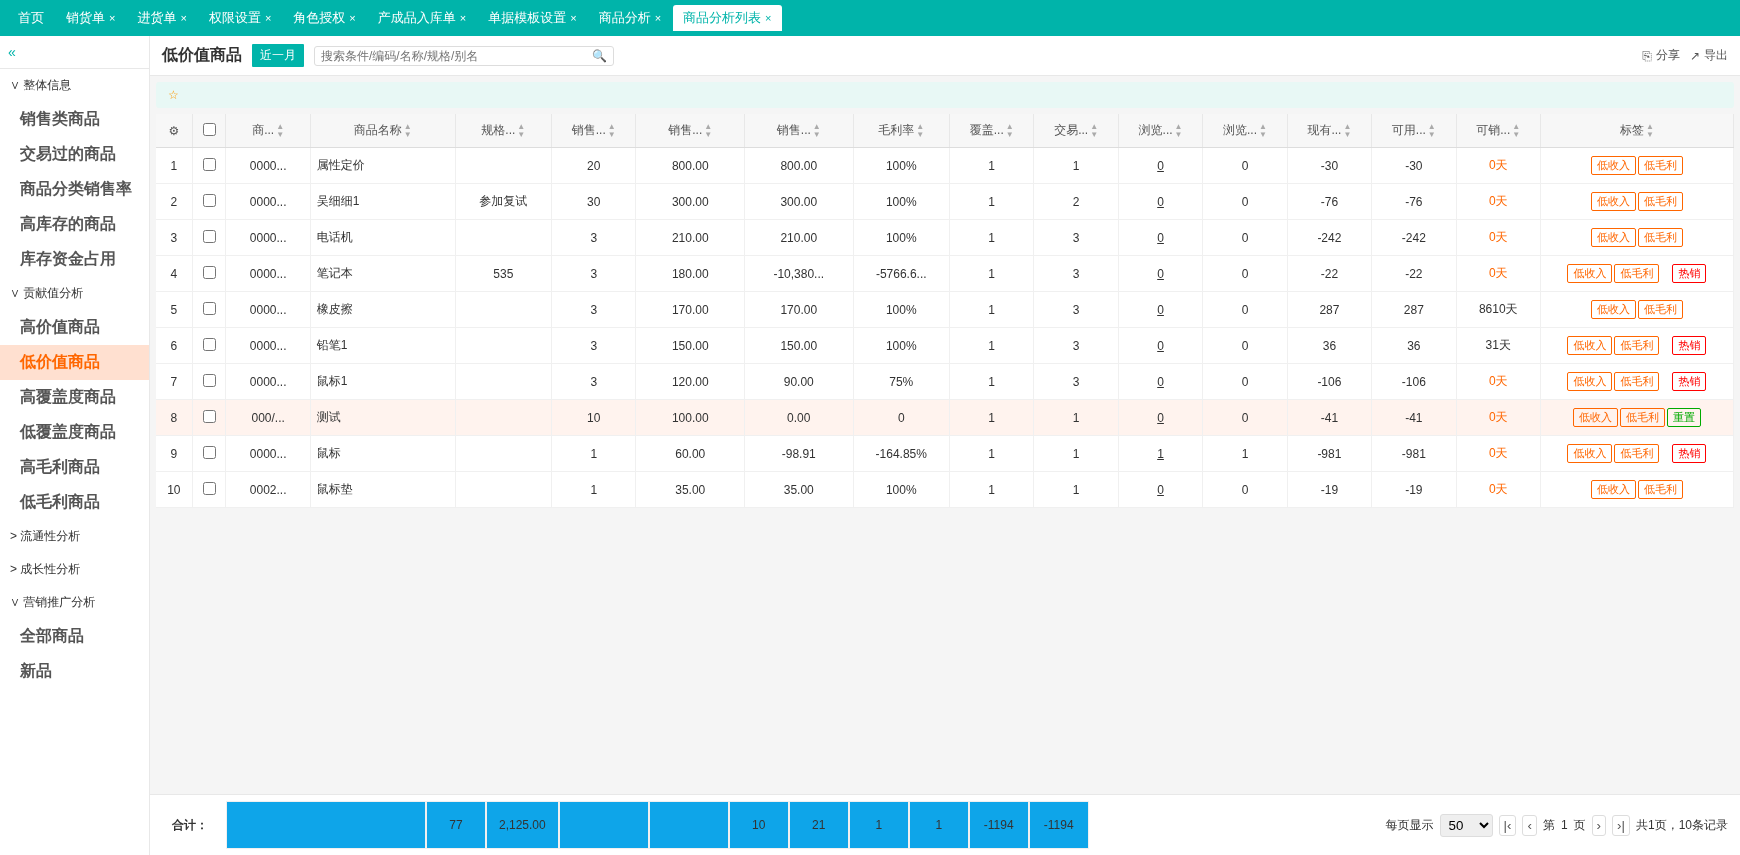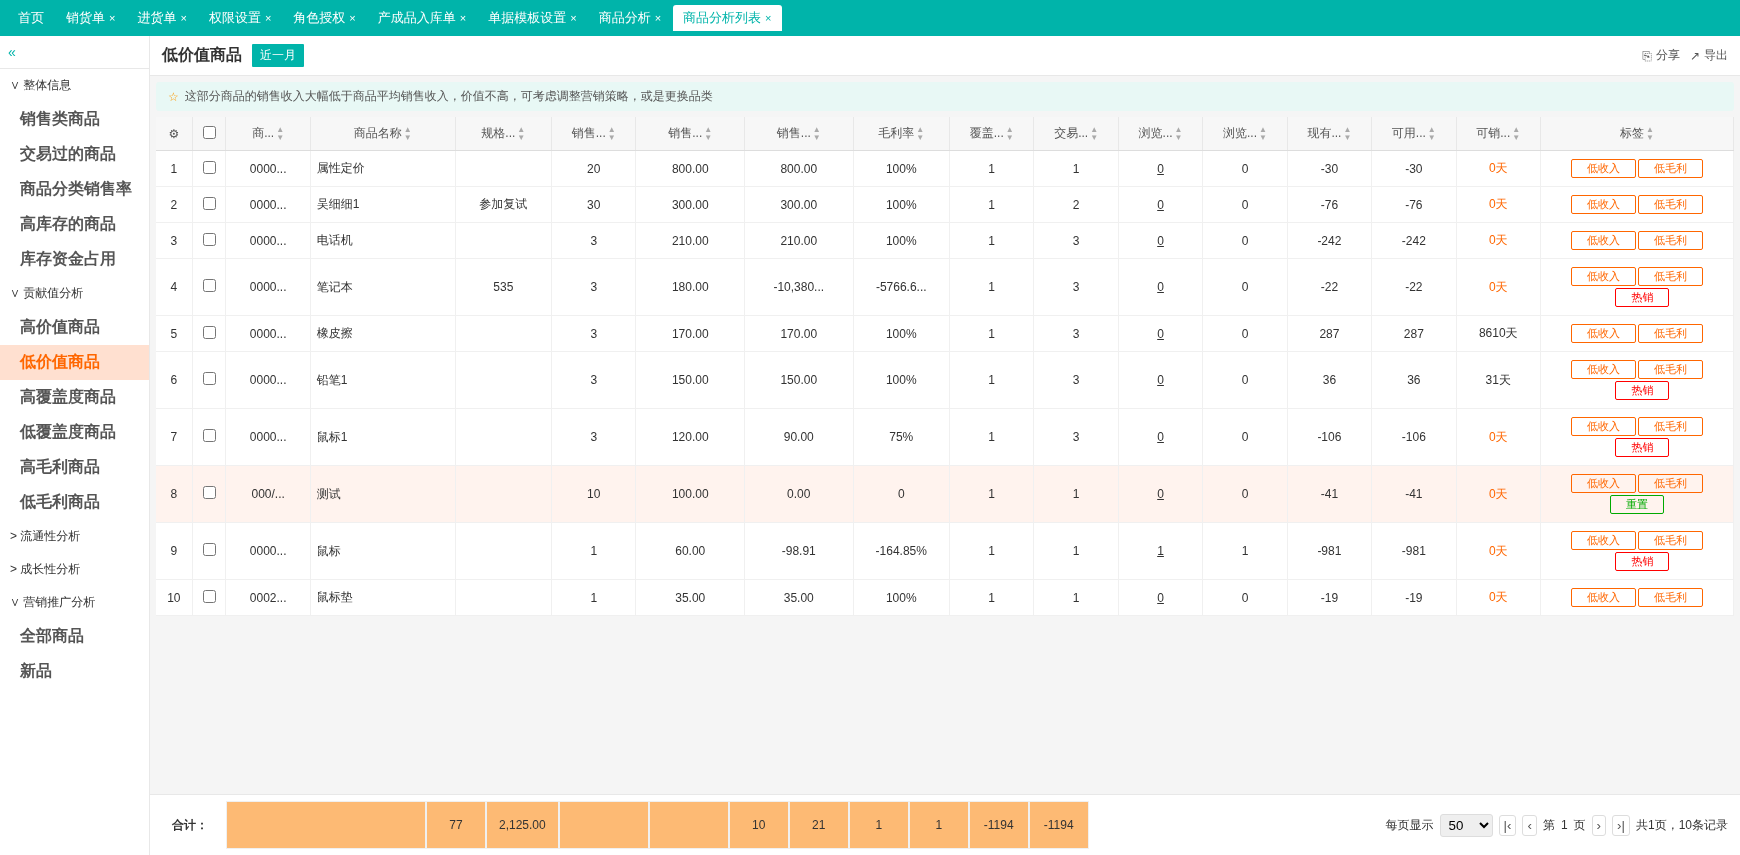--- a/index.html
+++ b/index.html
@@ -180,21 +180,21 @@
     }
     tbody tr.highlighted { background: #fff3ee; }
     tbody td {
       padding: 7px 6px;
       text-align: center;
       color: #333;
       border-right: 1px solid #f0f0f0;
     }
     .tag {
       display: inline-block;
-      padding: 1px 15px;
+      padding: 1px 5px;
       border-radius: 2px;
       font-size: 11px;
       margin: 1px;
     }
     .tag-orange { color: #f60; border: 1px solid #f60; }
     .tag-red { color: #f00; border: 1px solid #f00; margin-left: 12px; }
     .tag-green { color: #0a0; border: 1px solid #0a0; }
     .orange-text { color: #f60; }
     .underline { text-decoration: underline; cursor: pointer; }
 
@@ -219,21 +219,21 @@
     }
     .total-cells {
       display: flex;
       gap: 0;
     }
     .total-cell {
       padding: 16px 12px;
       border: 1px solid #f0f0f0;
       min-width: 60px;
       text-align: center;
-      background: #fdba74;
+      background: #0ea5e9;
     }
     .pagination {
       display: flex;
       align-items: center;
       gap: 6px;
       font-size: 12px;
     }
     .page-size-select {
       border: 1px solid #ddd;
       padding: 2px 4px;
@@ -341,35 +341,38 @@
     </div>
     <div class="sidebar-item">全部商品</div>
     <div class="sidebar-item">新品</div>
   </div>
 
   <div class="main">
 
     <div class="header-bar">
       <span class="page-title">低价值商品</span>
       <button class="date-filter-btn">近一月</button>
+      <div class="search-box">
+        <input type="text" placeholder="搜索条件/编码/名称/规格/别名" style="">
+        <span class="search-icon">🔍</span>
+      </div>
       <div class="header-actions">
         <button class="action-btn">
           <span>⎘</span>
           <span>分享</span>
         </button>
         <button class="action-btn">
           <span>↗</span>
           <span>导出</span>
         </button>
       </div>
     </div>
 
     <div class="notice-bar">
       <span class="notice-icon">☆</span>
-      <span>这部分商品的销售收入大幅低于商品平均销售收入，价值不高，可考虑调整营销策略，或是更换品类</span>
     </div>
 
     <div class="table-container">
       <table>
         <thead>
           <tr>
             <th style="width:30px;">⚙</th>
             <th style="width:28px;"><input type="checkbox" style=""></th>
             <th style="width:70px;">商...<span class="sort-arrows">
                   <span>▲</span>

